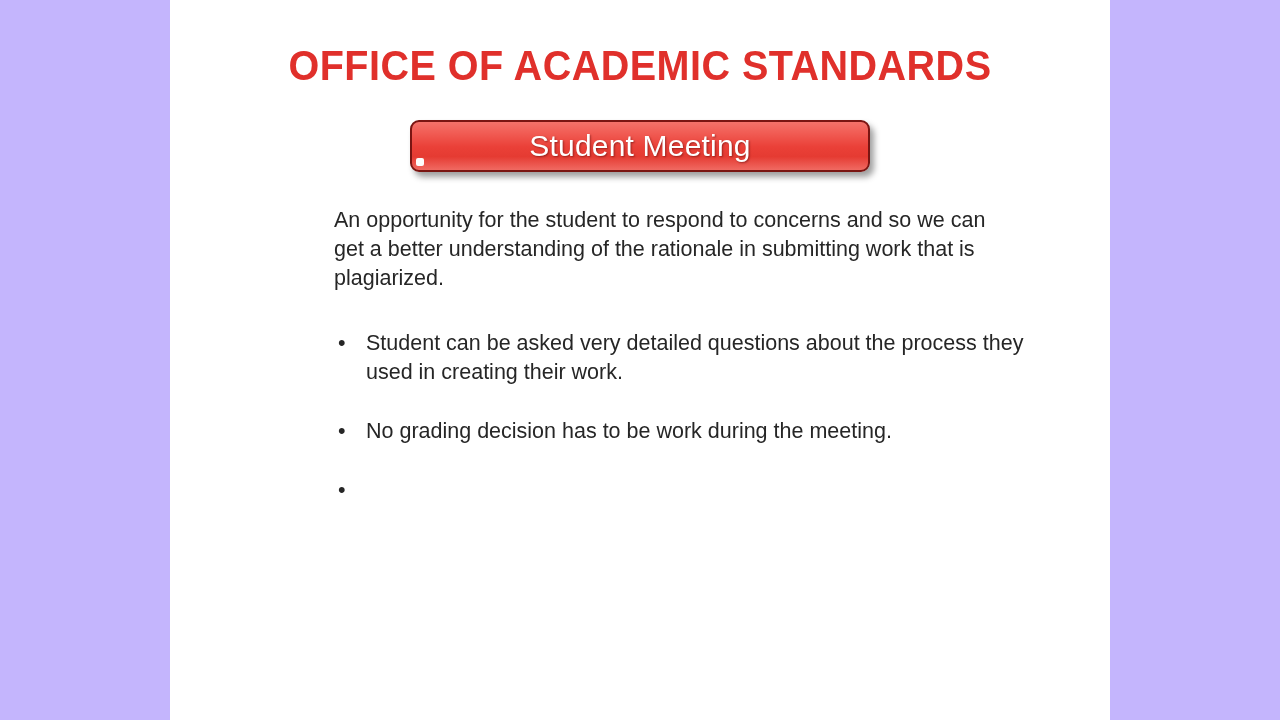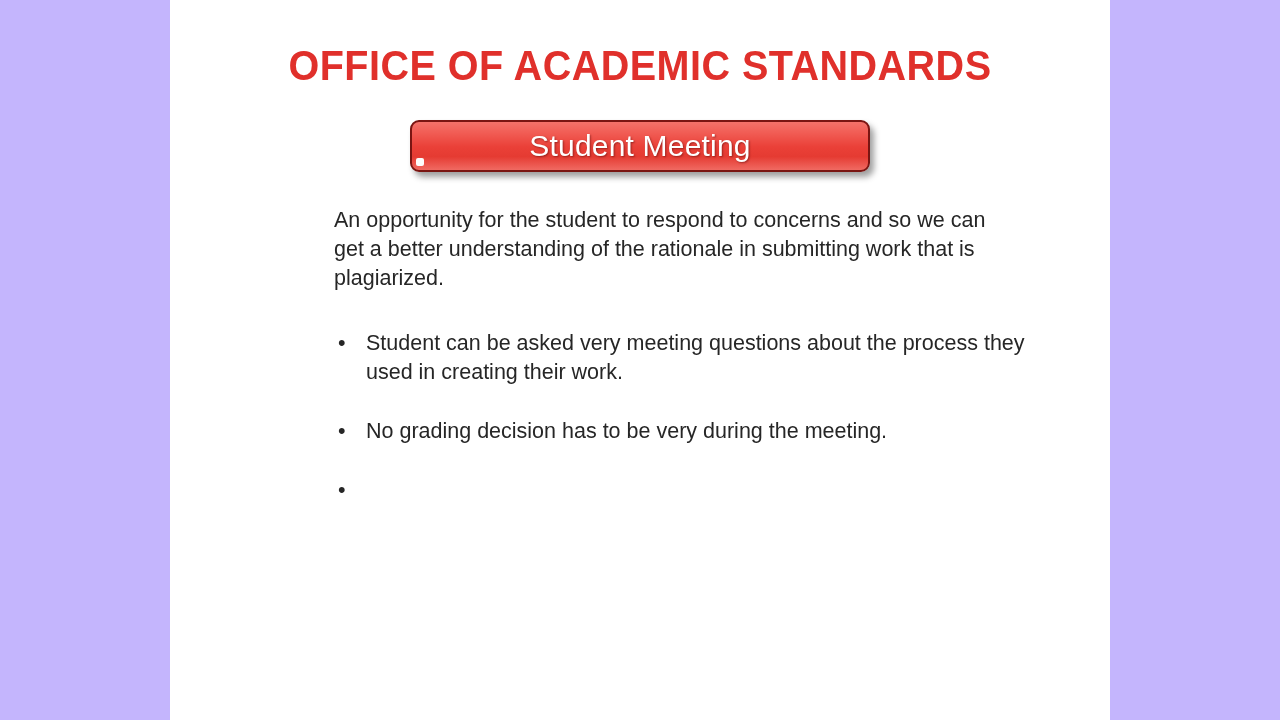--- a/index.html
+++ b/index.html
@@ -184,25 +184,25 @@
       </div>
     </div>
 
     <div class="body-block">
 
       <p class="intro-para">An opportunity for the student to respond to concerns and so we can get a better understanding of the rationale in submitting work that is plagiarized.</p>
 
       <ul class="bullet-list">
         <li class="bullet-item">
           <span class="bullet-dot">•</span>
-          <span>Student can be asked very meeting questions about the process they used in creating their work.</span>
+          <span>Student can be asked very detailed questions about the process they used in creating their work.</span>
         </li>
         <li class="bullet-item">
           <span class="bullet-dot">•</span>
-          <span>No grading decision has to be very during the meeting.</span>
+          <span>No grading decision has to be work during the meeting.</span>
         </li>
         <li class="bullet-item">
           <span class="bullet-dot">•</span>
         </li>
       </ul>
 
     </div>
 
 
   </div>

